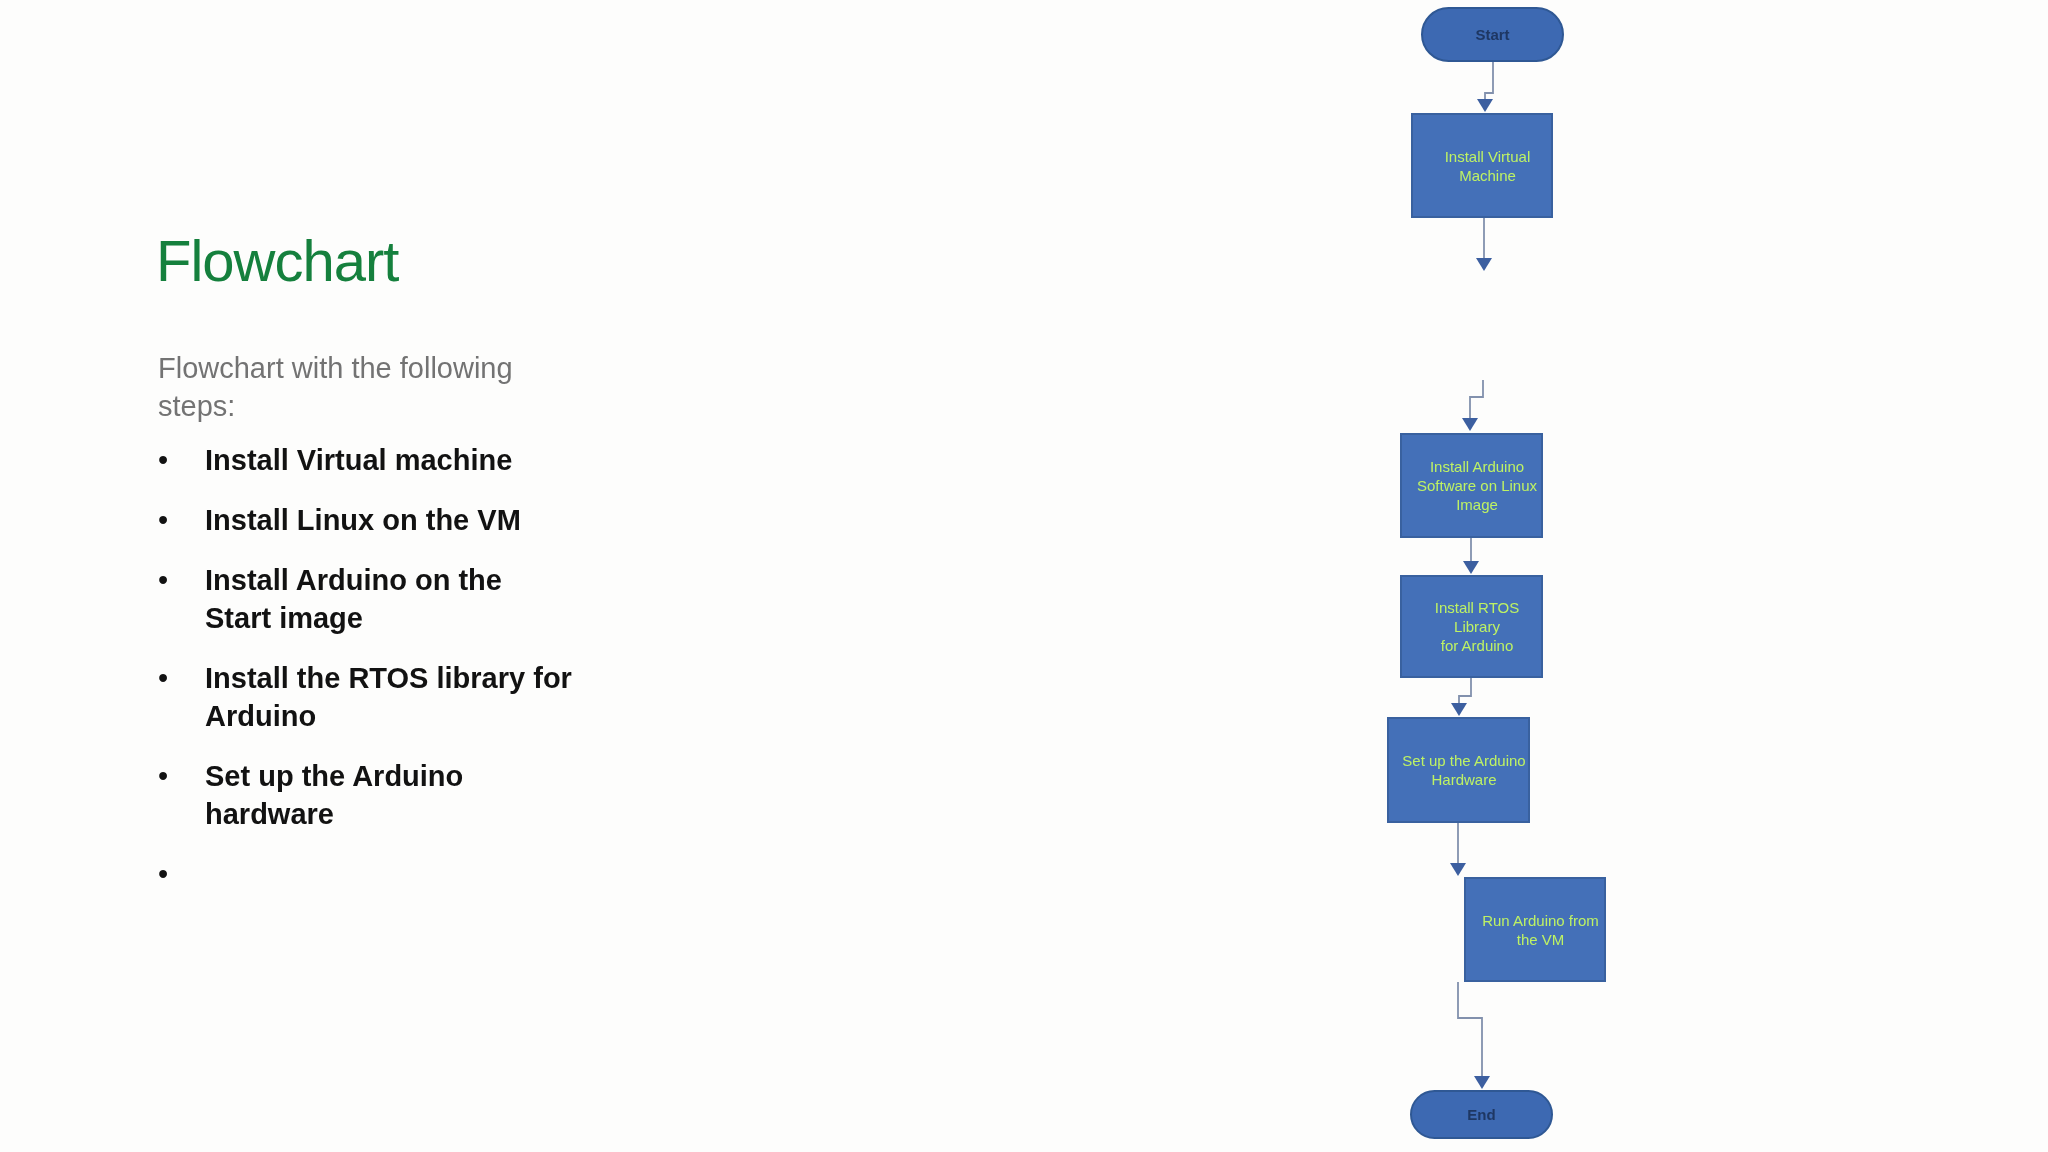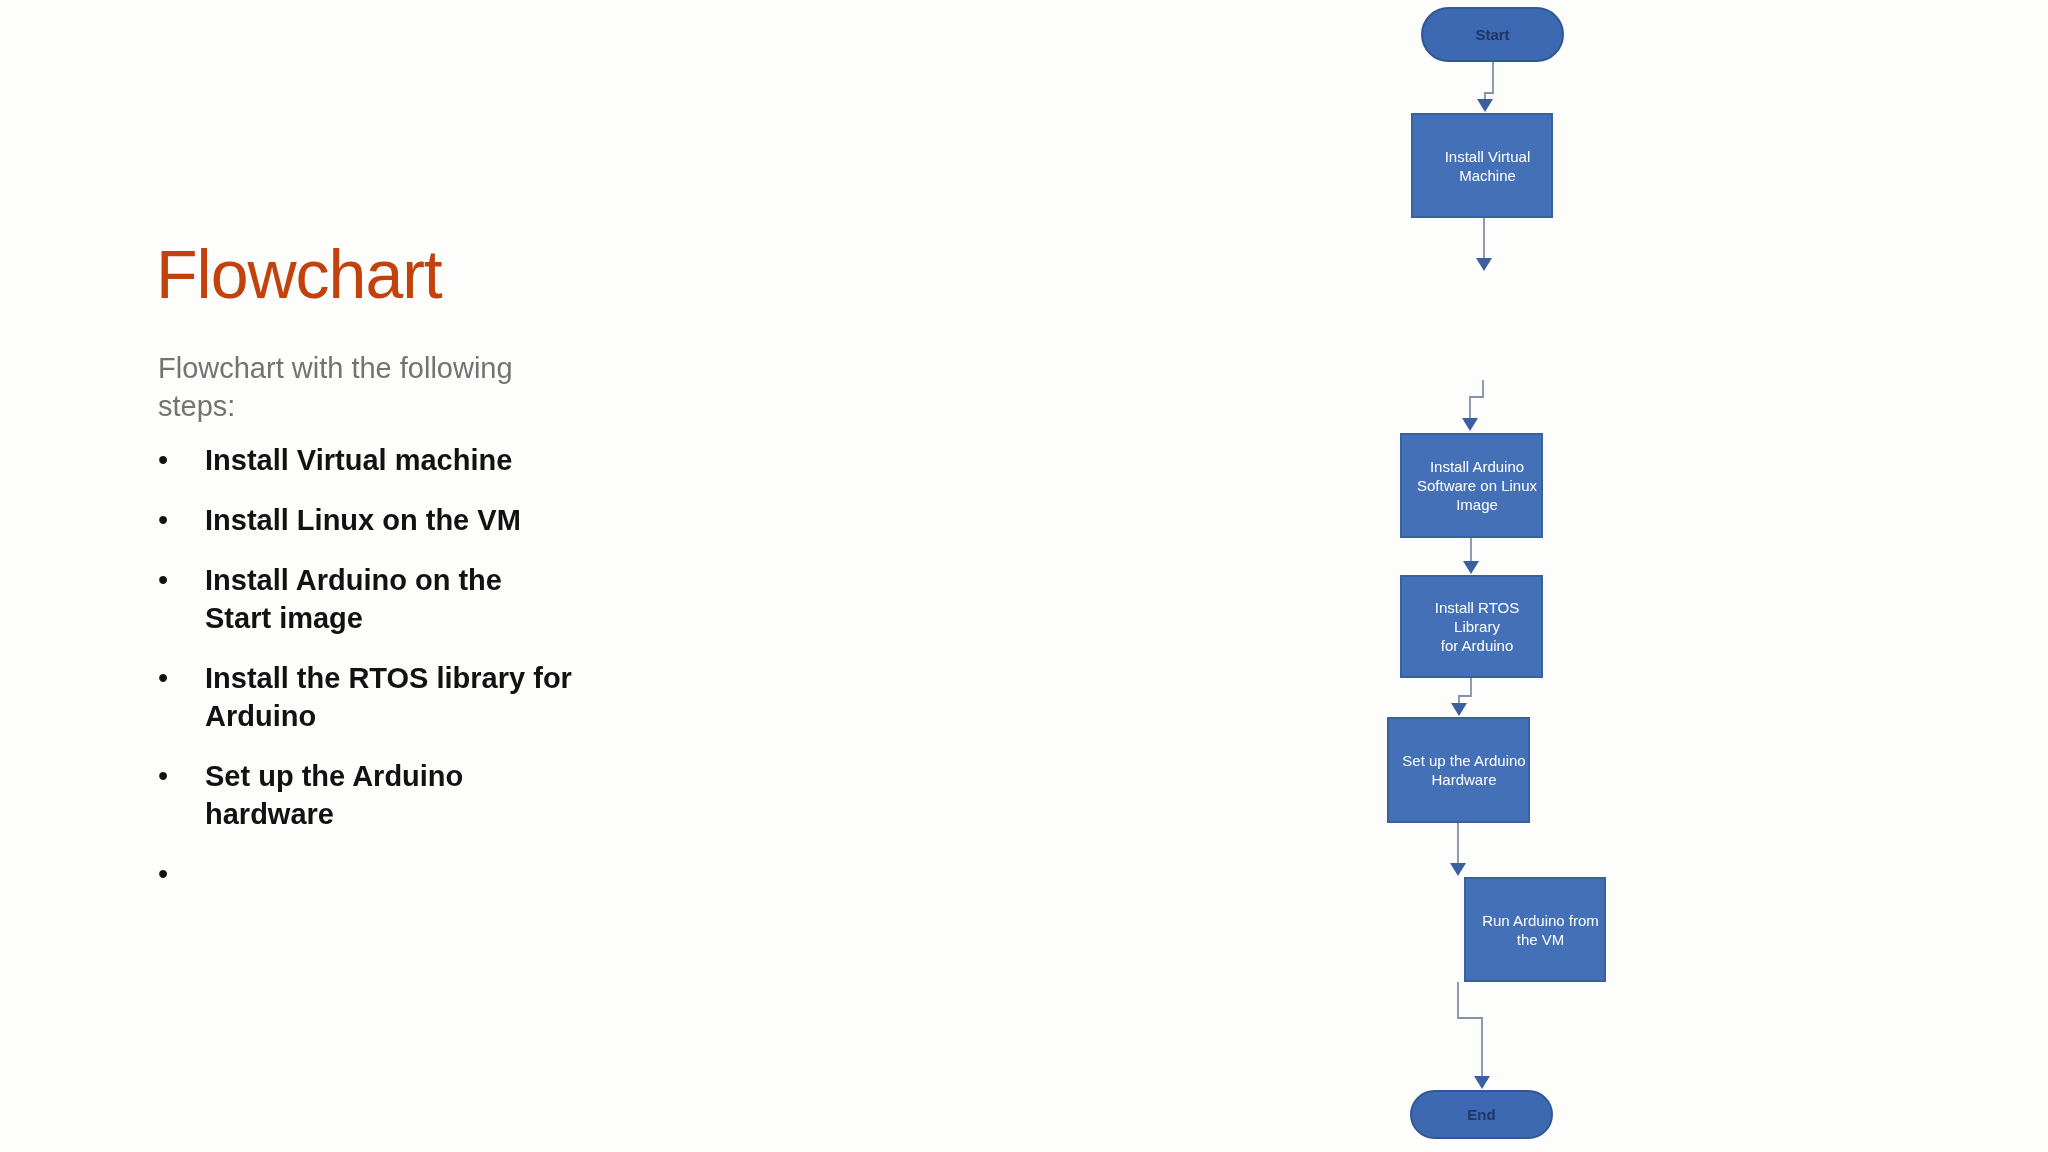--- a/index.html
+++ b/index.html
@@ -7,23 +7,23 @@
     width: 2048px; height: 1152px;
     background: #fdfdfc;
     font-family: "Liberation Sans", sans-serif;
     overflow: hidden;
     position: relative;
   }
   .slide { position: absolute; inset: 0; }
 
   
   .title {
-    position: absolute; left: 156px; top: 240px;
-    font-size: 68px; line-height: 1.0; font-weight: 400;
-    letter-spacing: -1px; color: #c2410c; white-space: pre-line;
+    position: absolute; left: 156px; top: 232px;
+    font-size: 58px; line-height: 1.0; font-weight: 400;
+    letter-spacing: -1px; color: #15803d; white-space: pre-line;
   }
   .subtitle {
     position: absolute; left: 158px; top: 349px;
     font-size: 29px; line-height: 38px; font-weight: 400;
     color: #737373; white-space: pre-line;
   }
   .bullets {
     position: absolute; left: 158px; top: 441px; width: 470px;
     list-style: none; margin: 0; padding: 0;
   }
@@ -40,21 +40,21 @@
   
   .flow { position: absolute; inset: 0; border-radius: 20px; }
   .flow svg { position: absolute; left: 0; top: 0; pointer-events: none; }
   .node {
     position: absolute; box-sizing: border-box;
     display: flex; align-items: center; justify-content: center;
     text-align: center; white-space: pre-line;
     font-size: 15px; line-height: 19px;
   }
   .node.rect {
-    background: #4470b8; border: 2px solid #39619f; color: #ffffff; padding-left: 11px;
+    background: #4470b8; border: 2px solid #39619f; color: #bef264; padding-left: 11px;
   }
   .node.pill {
     background: #3d69b2; border: 2px solid #2f5894; color: #1e3763;
     font-weight: 700;
   }
   .connector { stroke: #8291ad; stroke-width: 1.8; fill: none; }
   .arrowhead { fill: #3c5fa0; stroke: none; }
 </style>
 </head>
 <body>

